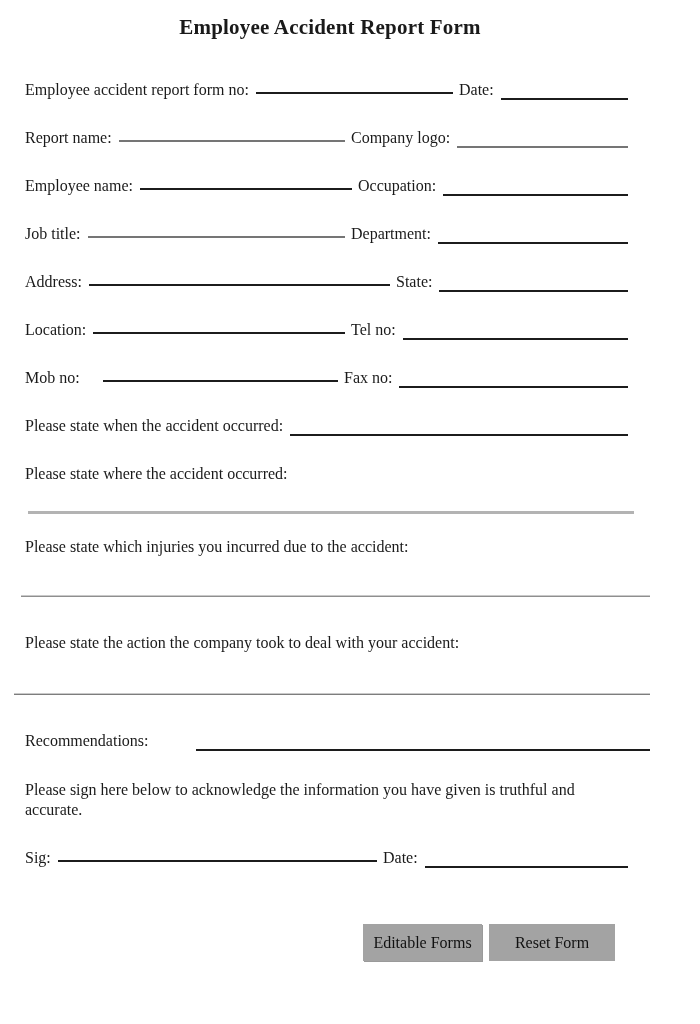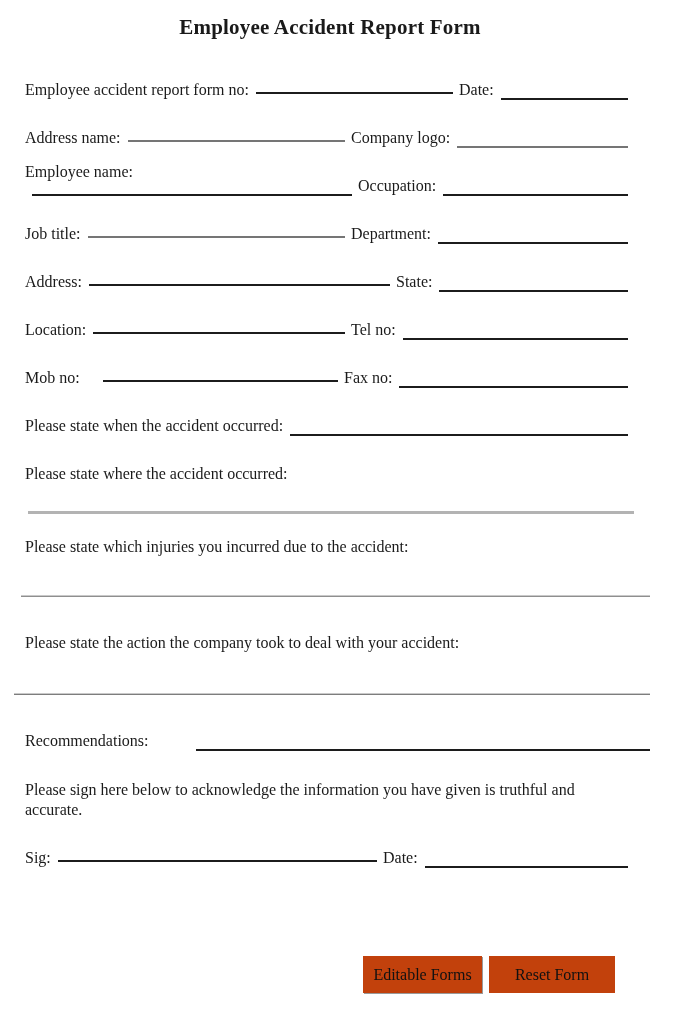--- a/index.html
+++ b/index.html
@@ -32,21 +32,21 @@
     align-items: flex-end;
     height: 20px;
     margin-bottom: 28px;
     white-space: nowrap;
   }
   .frow:first-child { margin-top: 40px; }
 
   .group1 { display: flex; }
   .g428 { width: 428px; }
   .g320 { width: 320px; }
-  .g327 { width: 327px; flex-direction: column; }
+  .g327 { width: 327px; }
   .g365 { width: 365px; }
   .g313 { width: 313px; gap: 16px; }
   .g352 { width: 352px; }
 
   .lbl { flex: 0 0 auto; line-height: 20px; }
   .lbl2 { margin-left: 6px; }
 
   .fill {
     flex: 1 1 auto;
     height: 14px;
@@ -83,31 +83,30 @@
   .frow-sig { margin-top: 28px; margin-bottom: 0; }
 
   .buttons {
     display: flex;
     justify-content: flex-end;
     gap: 7px;
     padding-right: 45px;
     margin-top: 56px;
   }
   .btn {
-    background: #c2410c;
+    background: #a3a3a3;
     border: none;
     font-family: "Liberation Serif", serif;
     font-size: 16px;
     color: #111;
     height: 37px;
     display: flex;
     align-items: center;
     justify-content: center;
     cursor: pointer;
-    margin-top: 32px;
   }
   .btn-editable { width: 119px; box-shadow: 1px 1px 0 #9a9a9a; }
   .btn-reset { width: 126px; }
 </style>
 </head>
 <body>
 
 <div class="page">
 
   <div class="title">Employee Accident Report Form</div>
@@ -118,21 +117,21 @@
       <div class="group1 g428">
         <span class="lbl">Employee accident report form no:</span>
         <span class="fill"></span>
       </div>
       <span class="lbl lbl2">Date:</span>
       <span class="fill"></span>
     </div>
 
     <div class="frow">
       <div class="group1 g320">
-        <span class="lbl">Address name:</span>
+        <span class="lbl">Report name:</span>
         <span class="fill muted"></span>
       </div>
       <span class="lbl lbl2">Company logo:</span>
       <span class="fill muted"></span>
     </div>
 
     <div class="frow">
       <div class="group1 g327">
         <span class="lbl">Employee name:</span>
         <span class="fill"></span>

